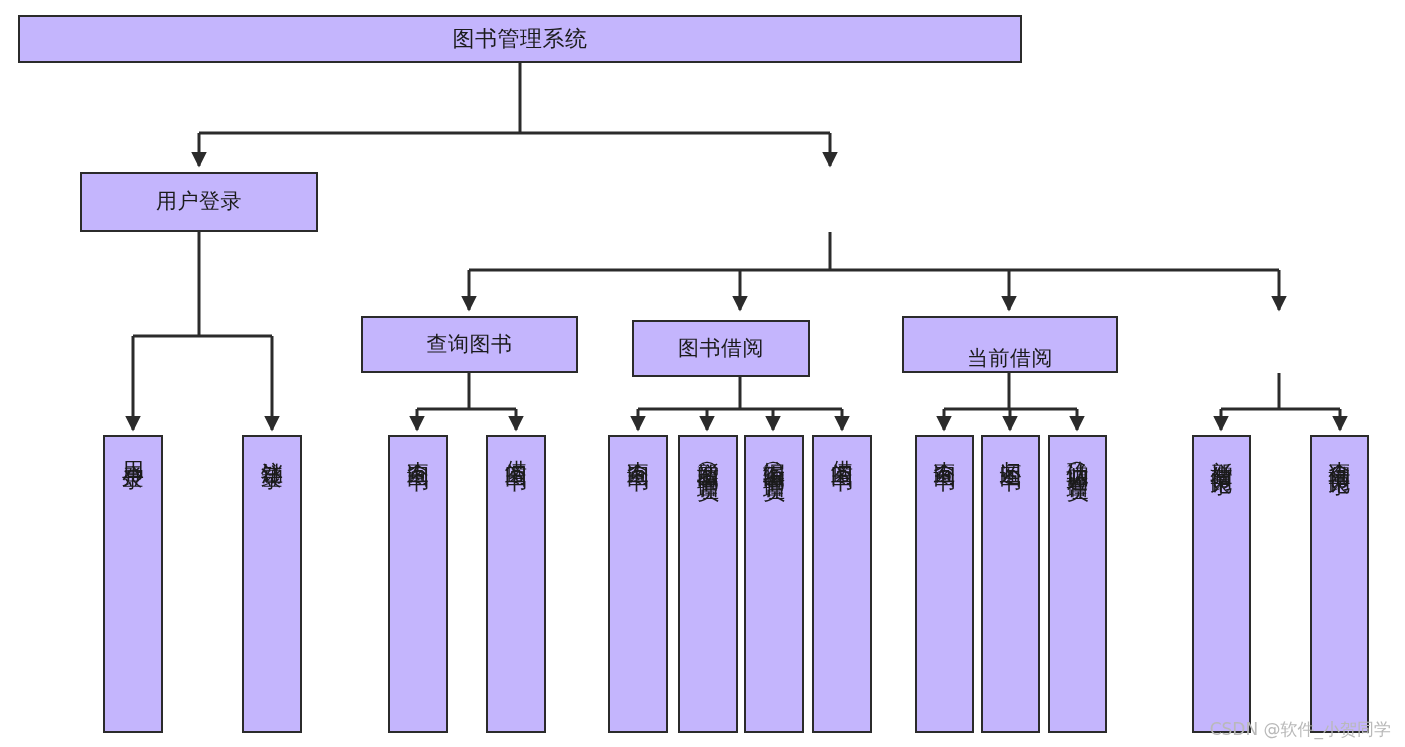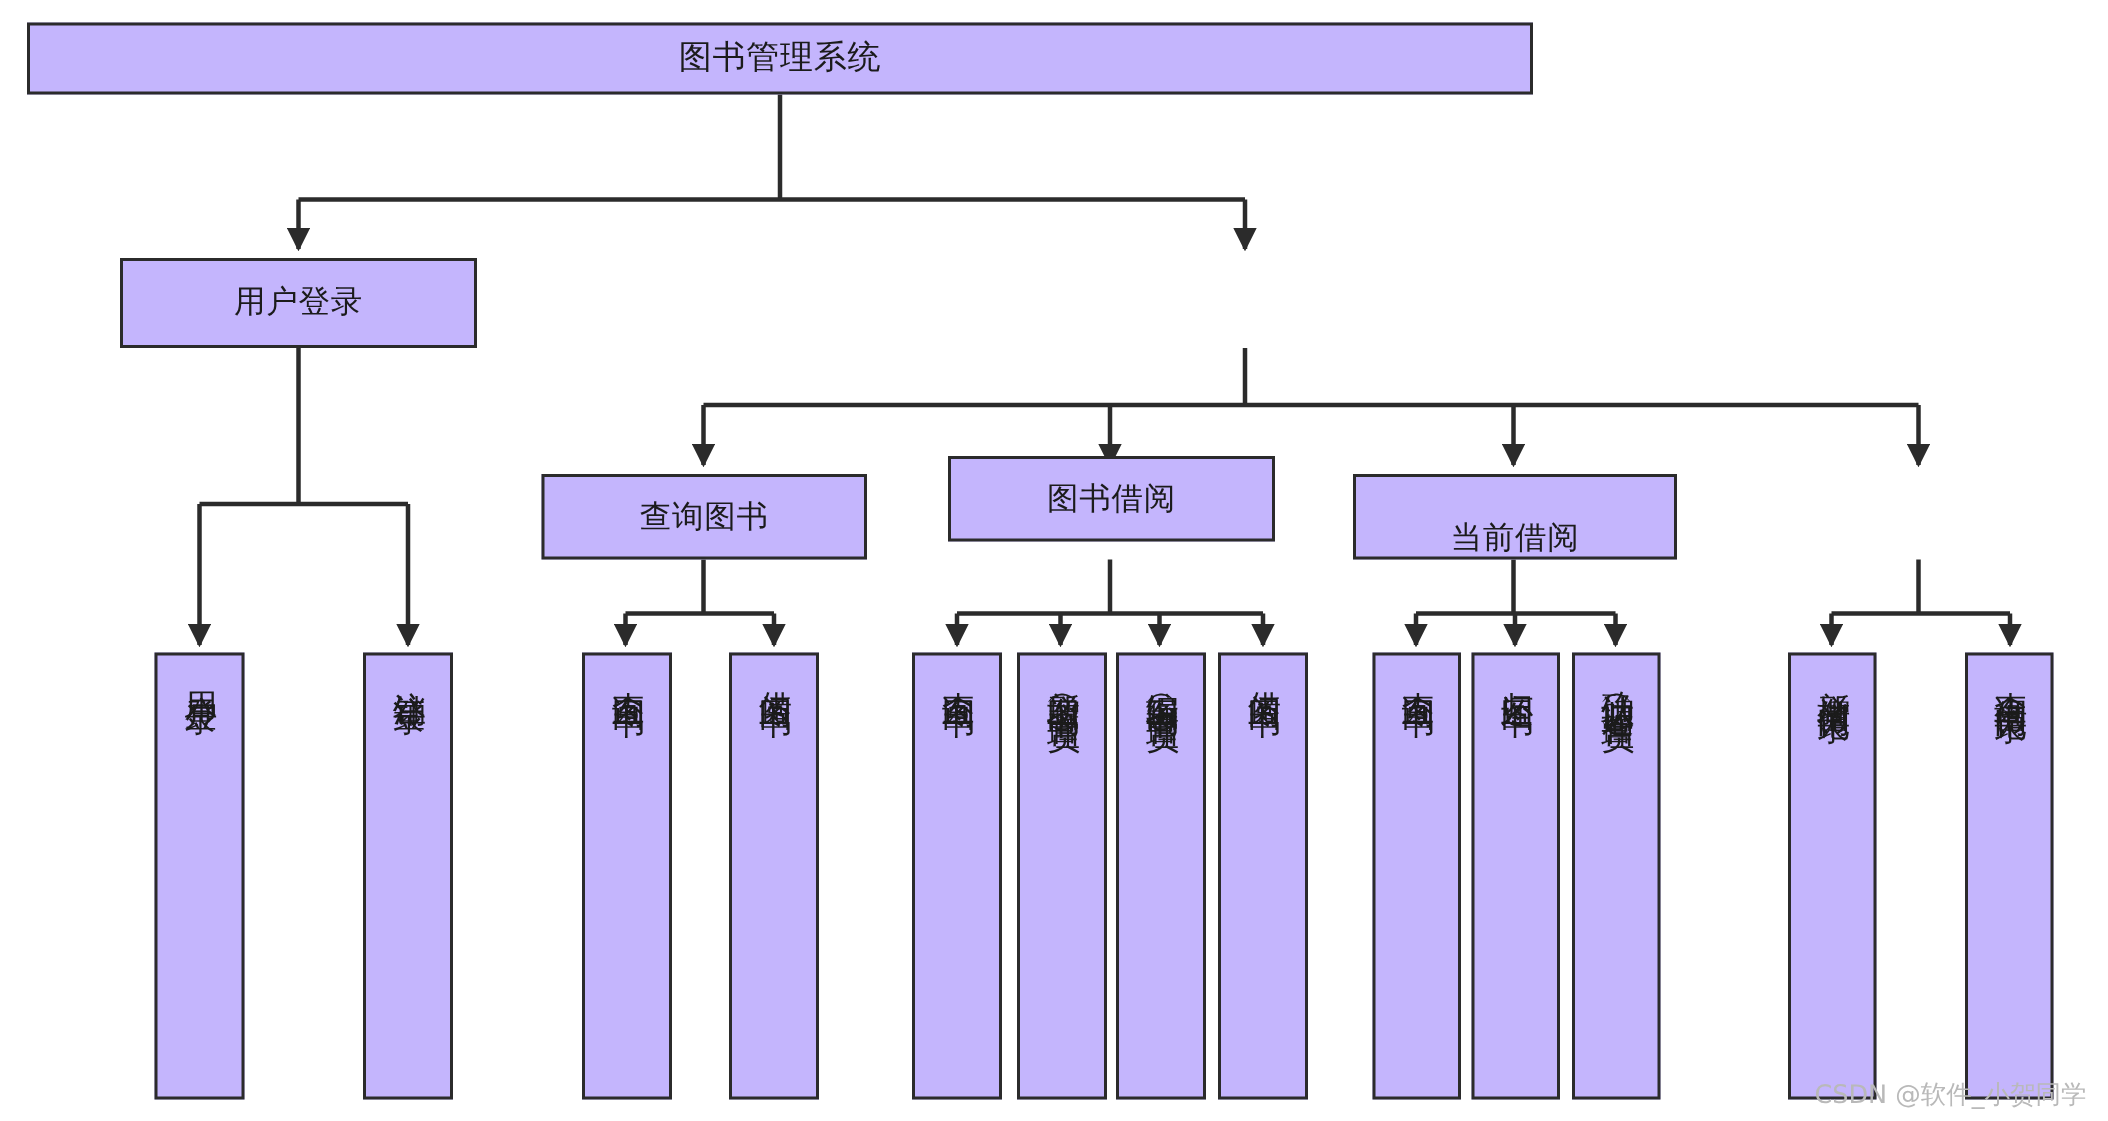--- a/index.html
+++ b/index.html
@@ -130,21 +130,21 @@
     <span class="label">图书管理系统</span>
   </div>
 
   <div class="node node-l2" style="left:80px; top:172px; width:238px; height:60px;">
     <span class="label">用户登录</span>
   </div>
 
   <div class="node node-l3" style="left:361px; top:316px; width:217px; height:57px;">
     <span class="label">查询图书</span>
   </div>
-  <div class="node node-l3" style="left:632px; top:304px; width:218px; height:57px;">
+  <div class="node node-l3" style="left:632px; top:320px; width:178px; height:57px;">
     <span class="label">图书借阅</span>
   </div>
   <div class="node node-l3" style="left:902px; top:316px; width:216px; height:57px;align-items:flex-end;">
     <span class="label">当前借阅</span>
   </div>
 
   <div class="node node-leaf" style="left:103px; top:435px; width:60px; height:298px;">
     <span class="label">用户登录</span>
   </div>
   <div class="node node-leaf" style="left:242px; top:435px; width:60px; height:298px;">

